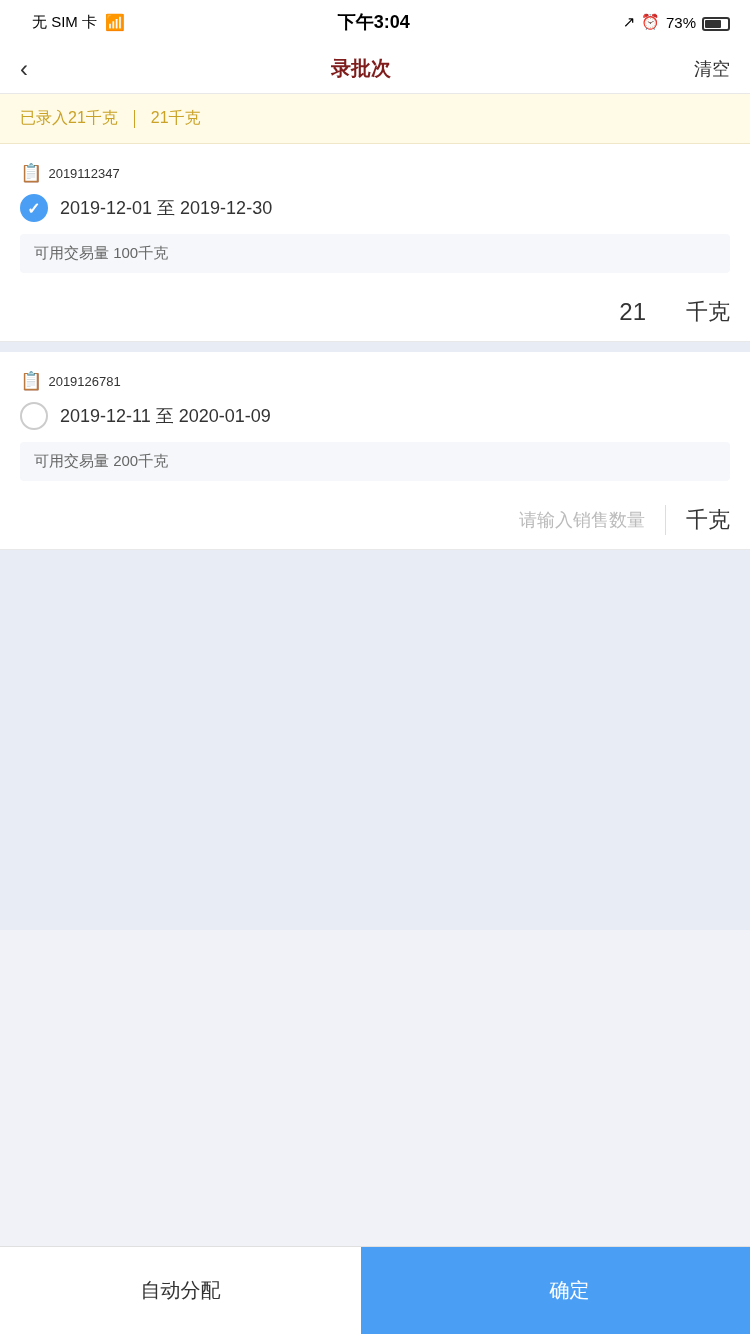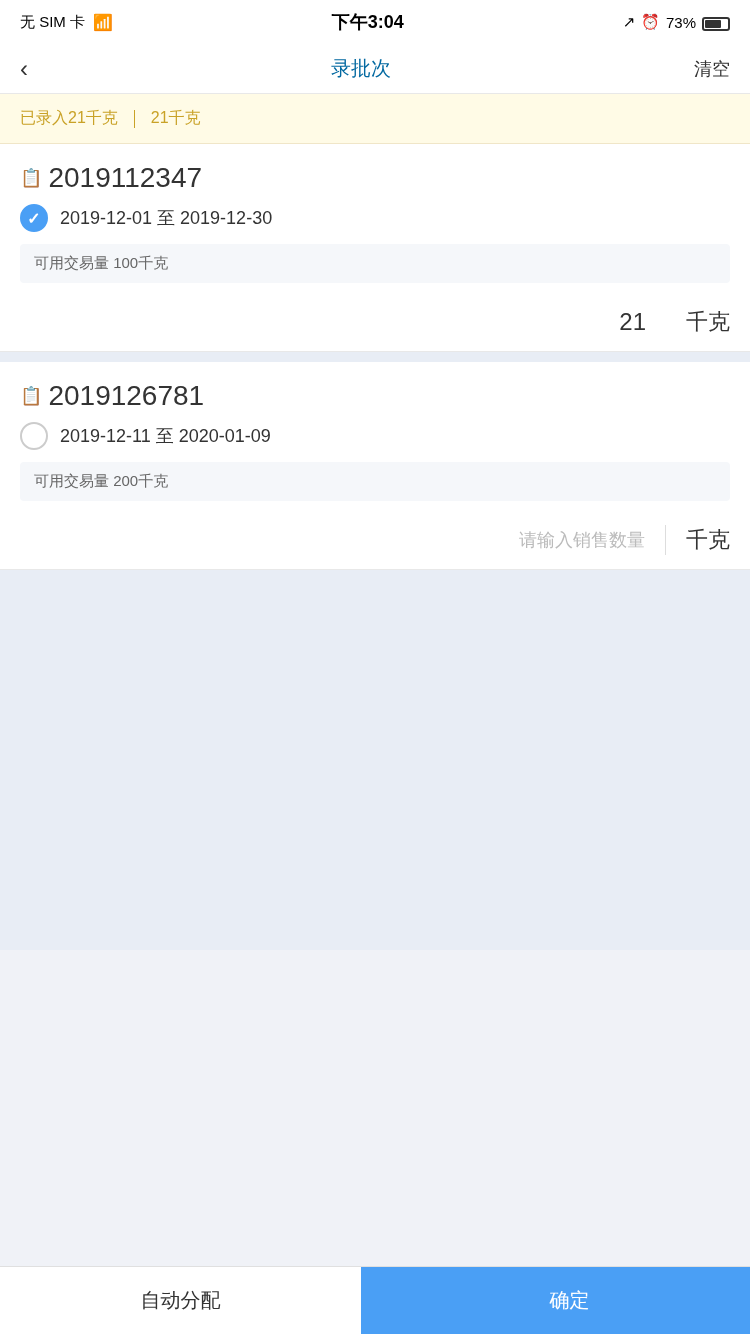--- a/index.html
+++ b/index.html
@@ -15,43 +15,43 @@
     
     .status-bar {
       background: #fff;
       height: 44px;
       display: flex;
       align-items: center;
       justify-content: space-between;
       padding: 0 20px;
       font-size: 15px;
     }
-    .status-left { display: flex; gap: 8px; }
+    .status-left { display: flex; gap: 8px; margin-left: 12px; }
     .status-center { font-size: 18px; font-weight: 600; }
     .status-right { display: flex; align-items: center; gap: 6px; font-size: 15px; }
 
     
     .nav-bar {
       background: #fff;
       height: 50px;
       display: flex;
       align-items: center;
       justify-content: space-between;
       padding: 0 20px;
       border-bottom: 1px solid #e8e8e8;
     }
     .nav-back {
       font-size: 24px;
       color: #333;
       cursor: pointer;
     }
     .nav-title {
       font-size: 20px;
-      font-weight: 400;
-      color: #0369a1;
+      font-weight: 700;
+      color: #7f1d1d;
     }
     .nav-clear {
       font-size: 18px;
       color: #333;
       cursor: pointer;
     }
 
     
     .summary-banner {
       background: #fffbe6;
@@ -83,21 +83,21 @@
       display: flex;
       align-items: center;
       gap: 6px;
       margin-bottom: 10px;
     }
     .batch-icon {
       color: #666;
       font-size: 18px;
     }
     .batch-id {
-      font-size: 28px;
+      font-size: 13px;
       font-weight: 500;
       color: #333;
     }
     .batch-date-row {
       display: flex;
       align-items: center;
       gap: 12px;
       margin-bottom: 12px;
       margin-top: 8px;
     }
@@ -170,21 +170,21 @@
       flex: 1;
       min-height: 380px;
     }
 
     
     .bottom-bar {
       position: fixed;
       bottom: 0;
       left: 0;
       width: 750px;
-      height: 68px;
+      height: 88px;
       display: flex;
       border-top: 1px solid #e0e0e0;
     }
     .btn-auto {
       flex: 1;
       background: #fff;
       font-size: 20px;
       color: #333;
       border: none;
       cursor: pointer;

